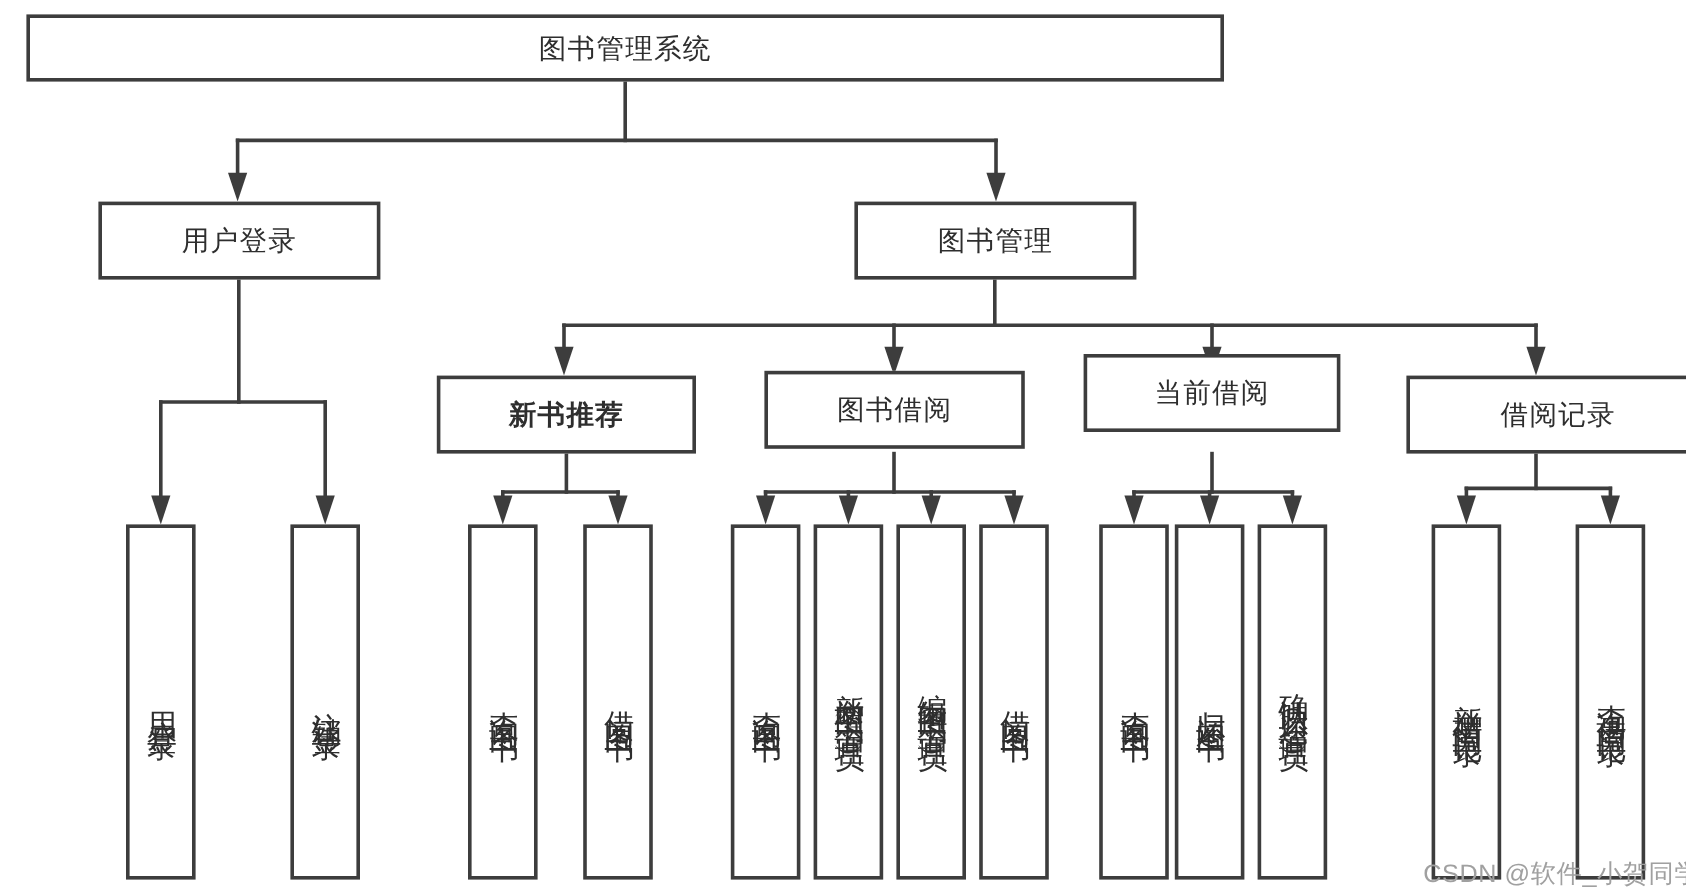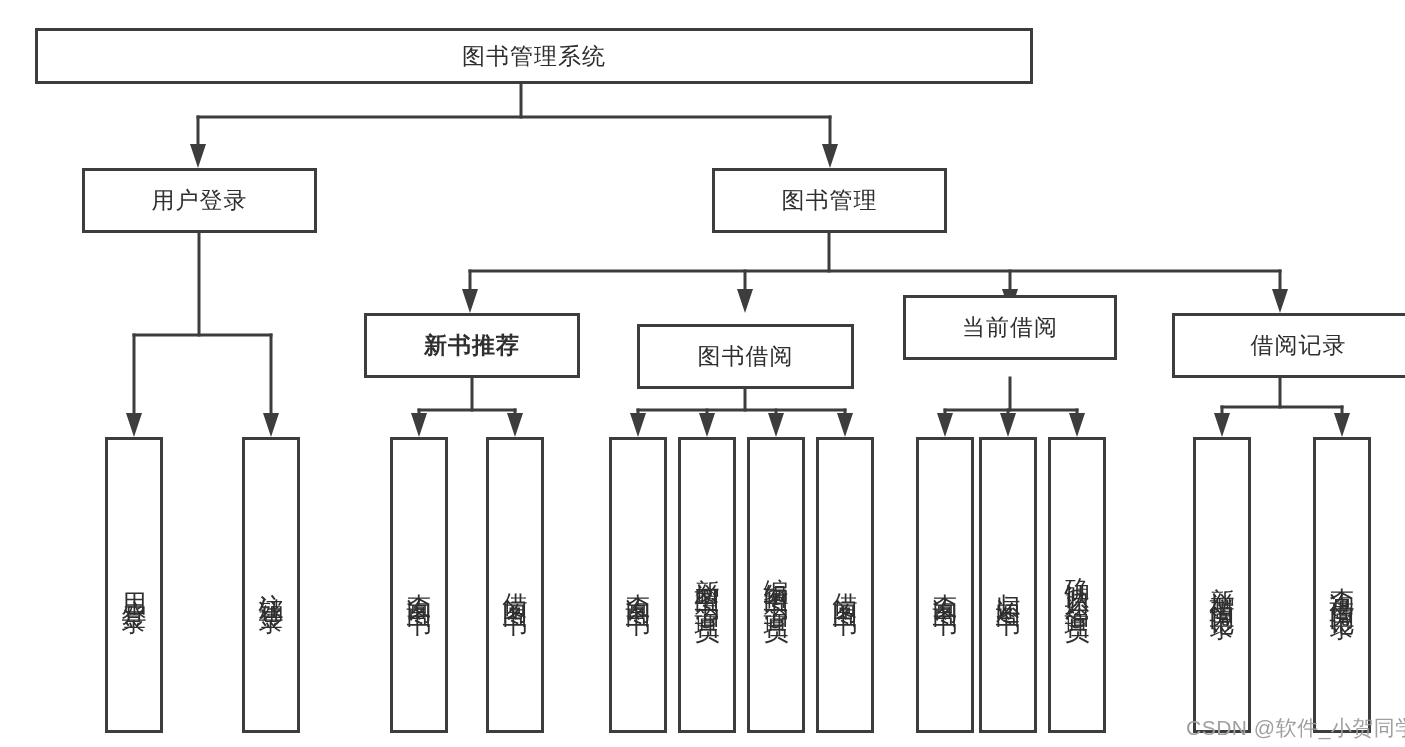--- a/index.html
+++ b/index.html
@@ -50,25 +50,25 @@
     left: 1186px;
     top: 714px;
     width: 215px;
     z-index: 3;
     color: #a0a0a0;
     font-size: 21px;
     white-space: nowrap;
     letter-spacing: 0.5px;
   }
   
-  #node-root            { left: 22px;  top: 28px;  width: 998px; height: 56px; margin-left: 13px; }
+  #node-root            { left: 22px;  top: 12px;  width: 998px; height: 56px; }
   #node-user-login      { left: 82px;  top: 168px; width: 235px; height: 65px; }
   #node-book-mgmt       { left: 712px; top: 168px; width: 235px; height: 65px; text-align: center; }
   #node-new-book-rec    { left: 364px; top: 313px; width: 216px; height: 65px; font-weight: bold; }
-  #node-book-borrow     { left: 637px; top: 324px; width: 217px; height: 65px; }
+  #node-book-borrow     { left: 637px; top: 309px; width: 217px; height: 65px; }
   #node-current-borrow  { left: 903px; top: 295px; width: 214px; height: 65px; }
   #node-borrow-records  { left: 1172px;top: 313px; width: 253px; height: 65px; }
   .leaf { top: 437px; width: 58px; height: 296px; }
   #leaf-user-login      { left: 105px; }
   #leaf-logout          { left: 242px; }
   #leaf-nbr-query       { left: 390px; }
   #leaf-nbr-borrow      { left: 486px; }
   #leaf-bb-query        { left: 609px; }
   #leaf-bb-add          { left: 678px; }
   #leaf-bb-edit         { left: 747px; }

